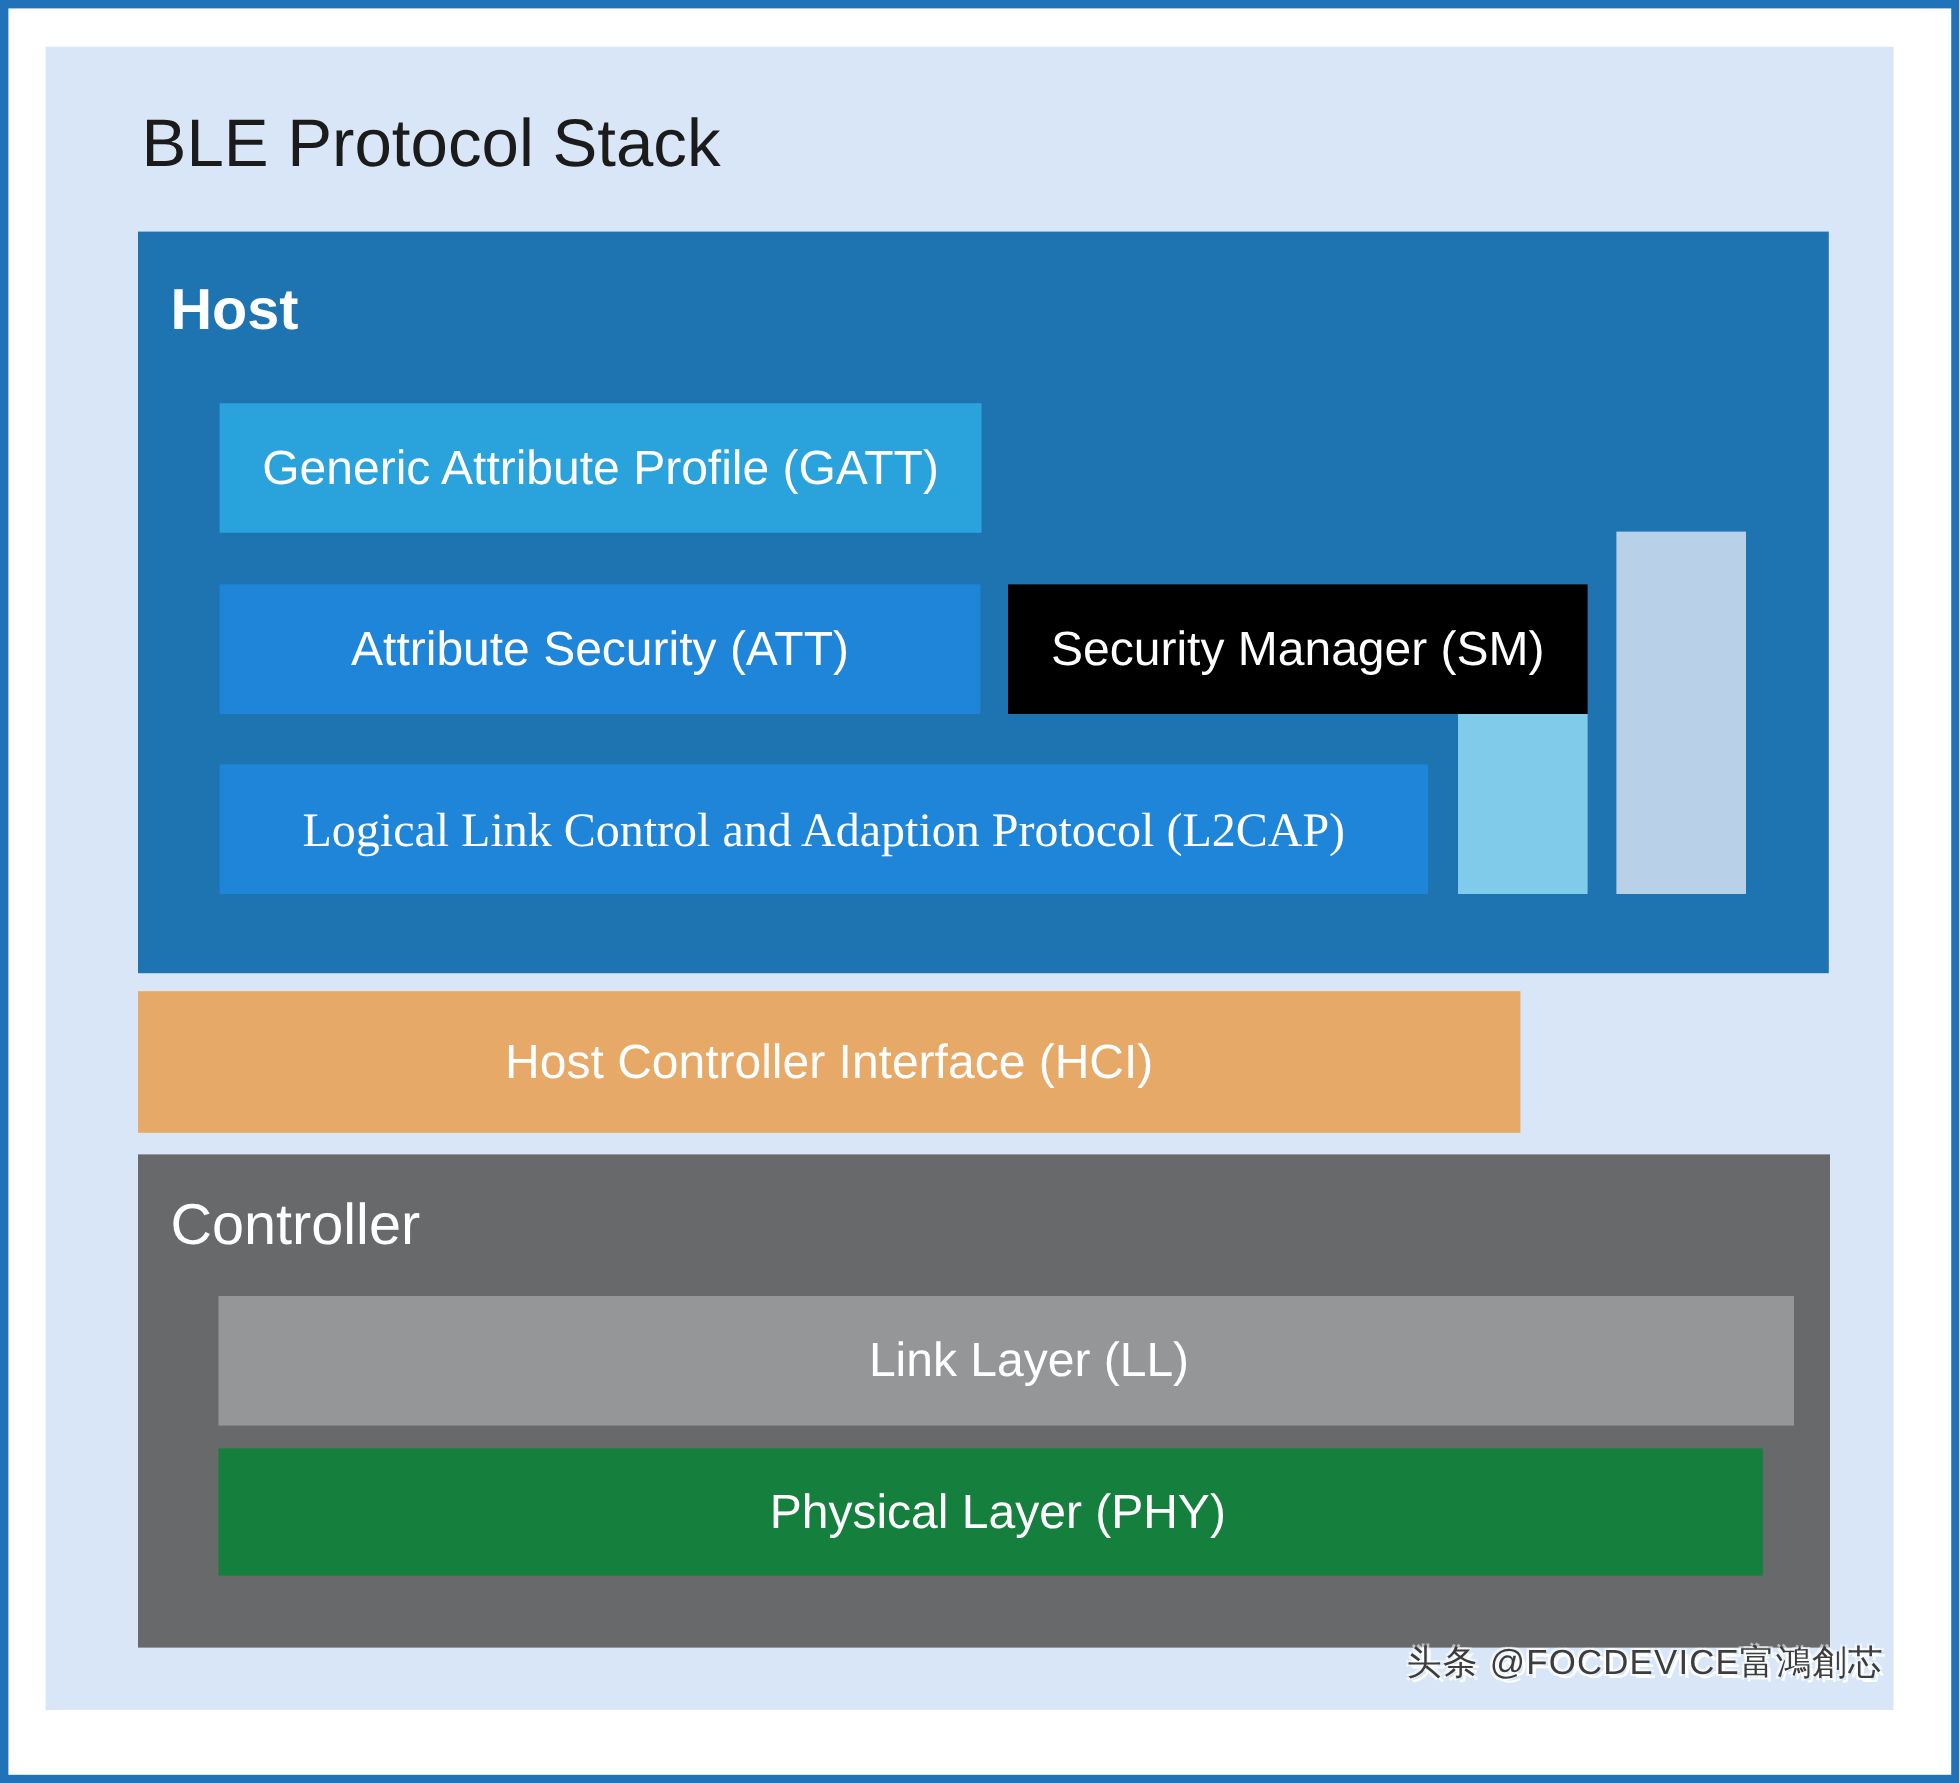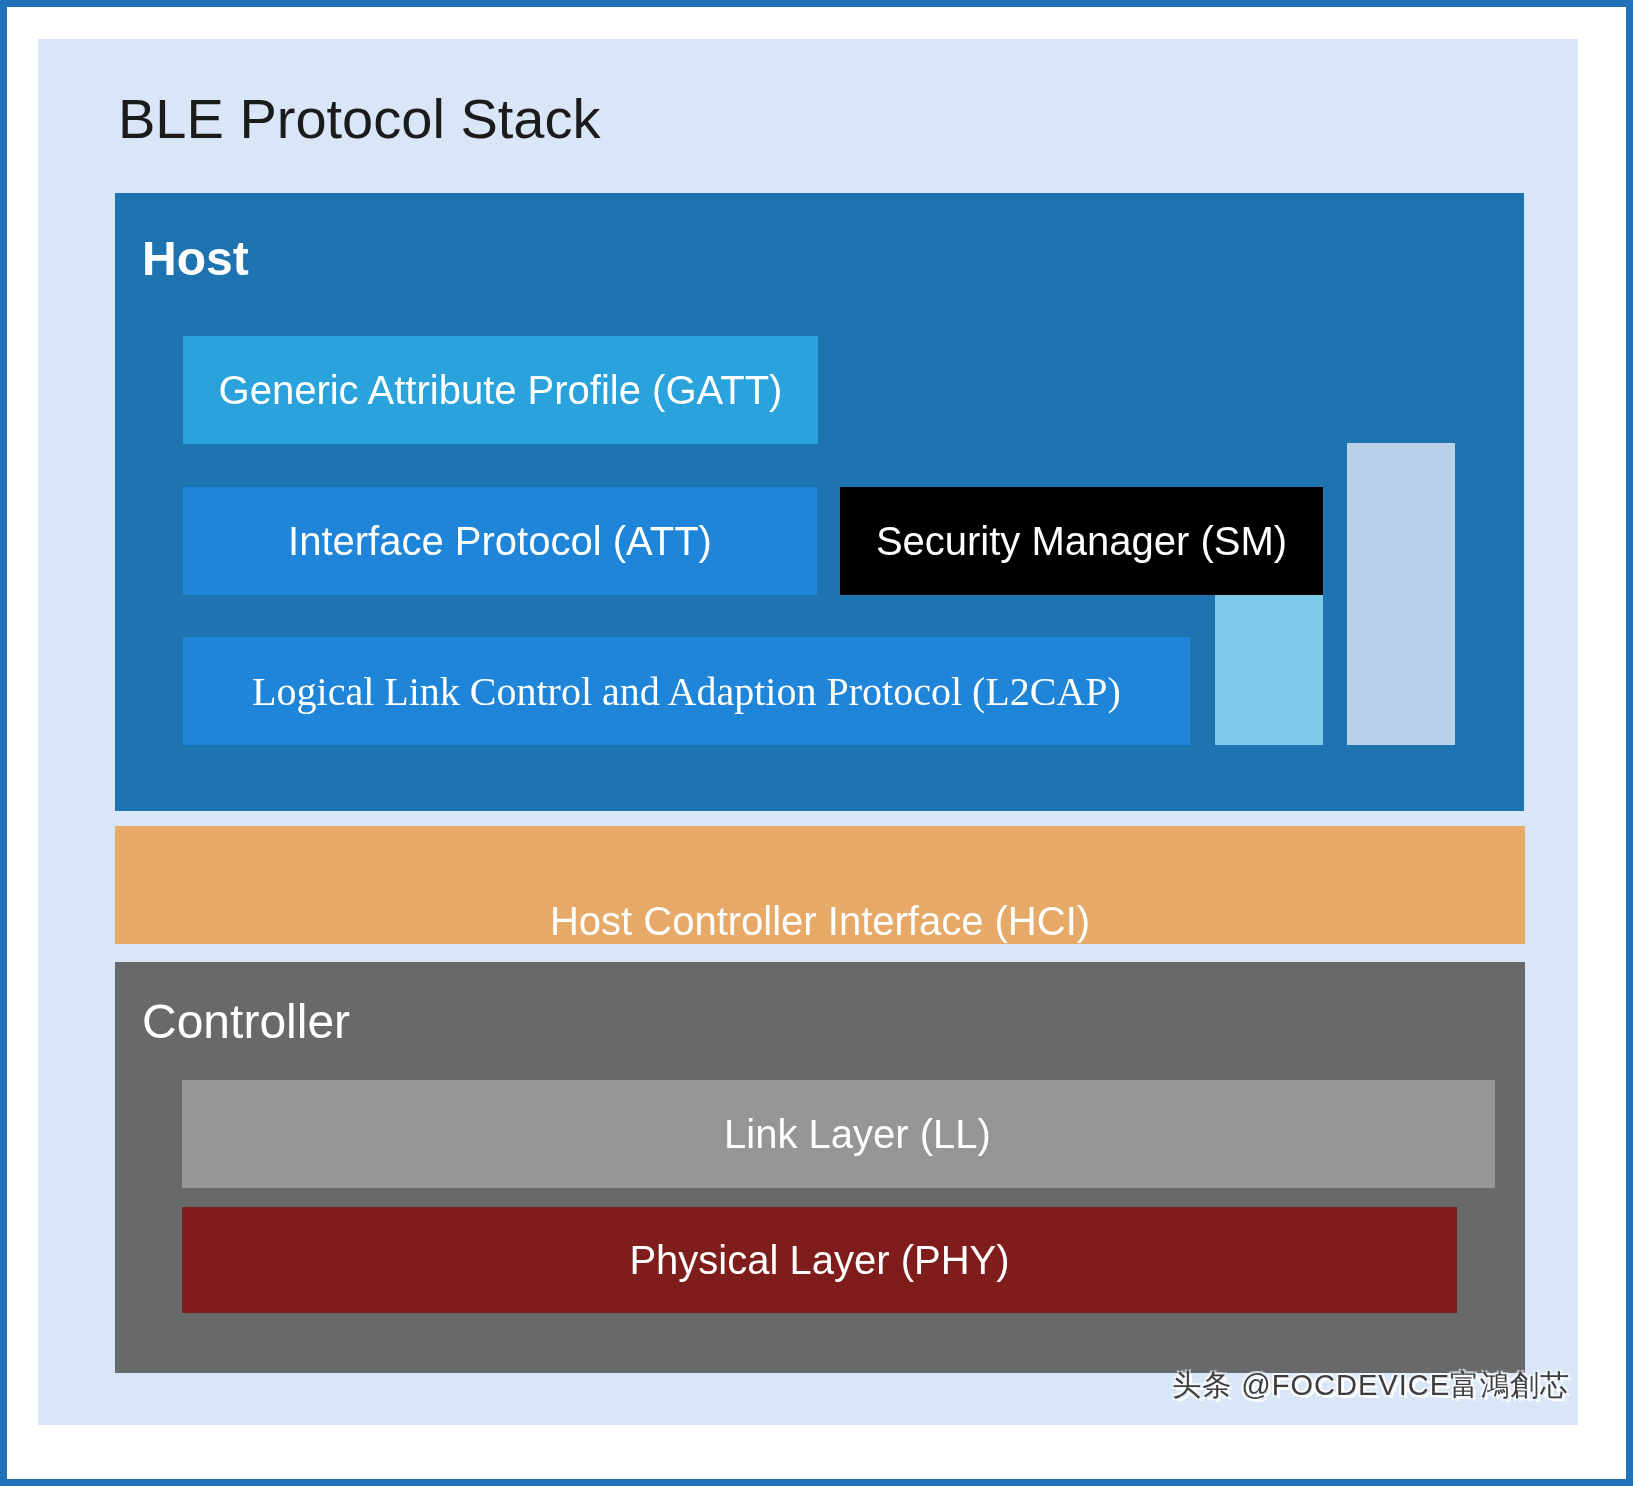--- a/index.html
+++ b/index.html
@@ -76,24 +76,24 @@
   .gap-leg   { left: 1232px; top: 250px; width: 108px; height: 302px; }
   .att-box   { left: 68px;  top: 294px; width: 634px;  height: 108px; }
   .sm-bar    { left: 725px; top: 294px; width: 483px;  height: 108px; }
   .sm-leg    { left: 1100px; top: 402px; width: 108px; height: 150px; }
   .l2cap-box { left: 68px;  top: 444px; width: 1007px; height: 108px; font-family: Liberation Serif, serif; }
   
   .hci-bar {
     position: absolute;
     left: 77px;
     top: 787px;
-    width: 1410px;
+    width: 1152px;
     height: 118px;
     display: flex;
-    align-items: flex-end;
+    align-items: center;
     justify-content: center;
     color: #ffffff;
     font-size: 40px;
     white-space: nowrap;
   }
   
   .controller-box {
     position: absolute;
     left: 77px;
     top: 923px;
@@ -130,21 +130,21 @@
     <div class="host-box" style="background-color: rgb(29, 116, 177);">
       <div class="section-label">Host</div>
 
       <div class="block gatt-box" style="background-color: rgb(42, 162, 220);">
         <span>Generic Attribute Profile (GATT)</span>
       </div>
 
       <div class="leg gap-leg" style="background-color: rgb(185, 209, 232);"></div>
 
       <div class="block att-box" style="background-color: rgb(31, 133, 217);">
-        <span>Interface Protocol (ATT)</span>
+        <span>Attribute Security (ATT)</span>
       </div>
 
       <div class="block sm-bar" style="background-color: #000000;">
         <span>Security Manager (SM)</span>
       </div>
       <div class="leg sm-leg" style="background-color: rgb(127, 203, 233);"></div>
 
       <div class="block l2cap-box" style="background-color: rgb(31, 133, 217);">
         <span>Logical Link Control and Adaption Protocol (L2CAP)</span>
       </div>
@@ -154,21 +154,21 @@
       <span>Host Controller Interface (HCI)</span>
     </div>
 
     <div class="controller-box" style="background-color: rgb(103, 105, 107);">
       <div class="section-label">Controller</div>
 
       <div class="block ll-box" style="background-color: rgb(148, 150, 152); padding-left: 38px;">
         <span>Link Layer (LL)</span>
       </div>
 
-      <div class="block phy-box" style="background-color: #7f1d1d;">
+      <div class="block phy-box" style="background-color: #15803d; padding-left: 12px;">
         <span>Physical Layer (PHY)</span>
       </div>
     </div>
 
   </div>
 
   <div class="watermark" style="color: rgb(61, 61, 61);">头条 @FOCDEVICE富鴻創芯</div>
 
   <div class="outer-border" style="border-color: rgb(33, 115, 185);"></div>
 

